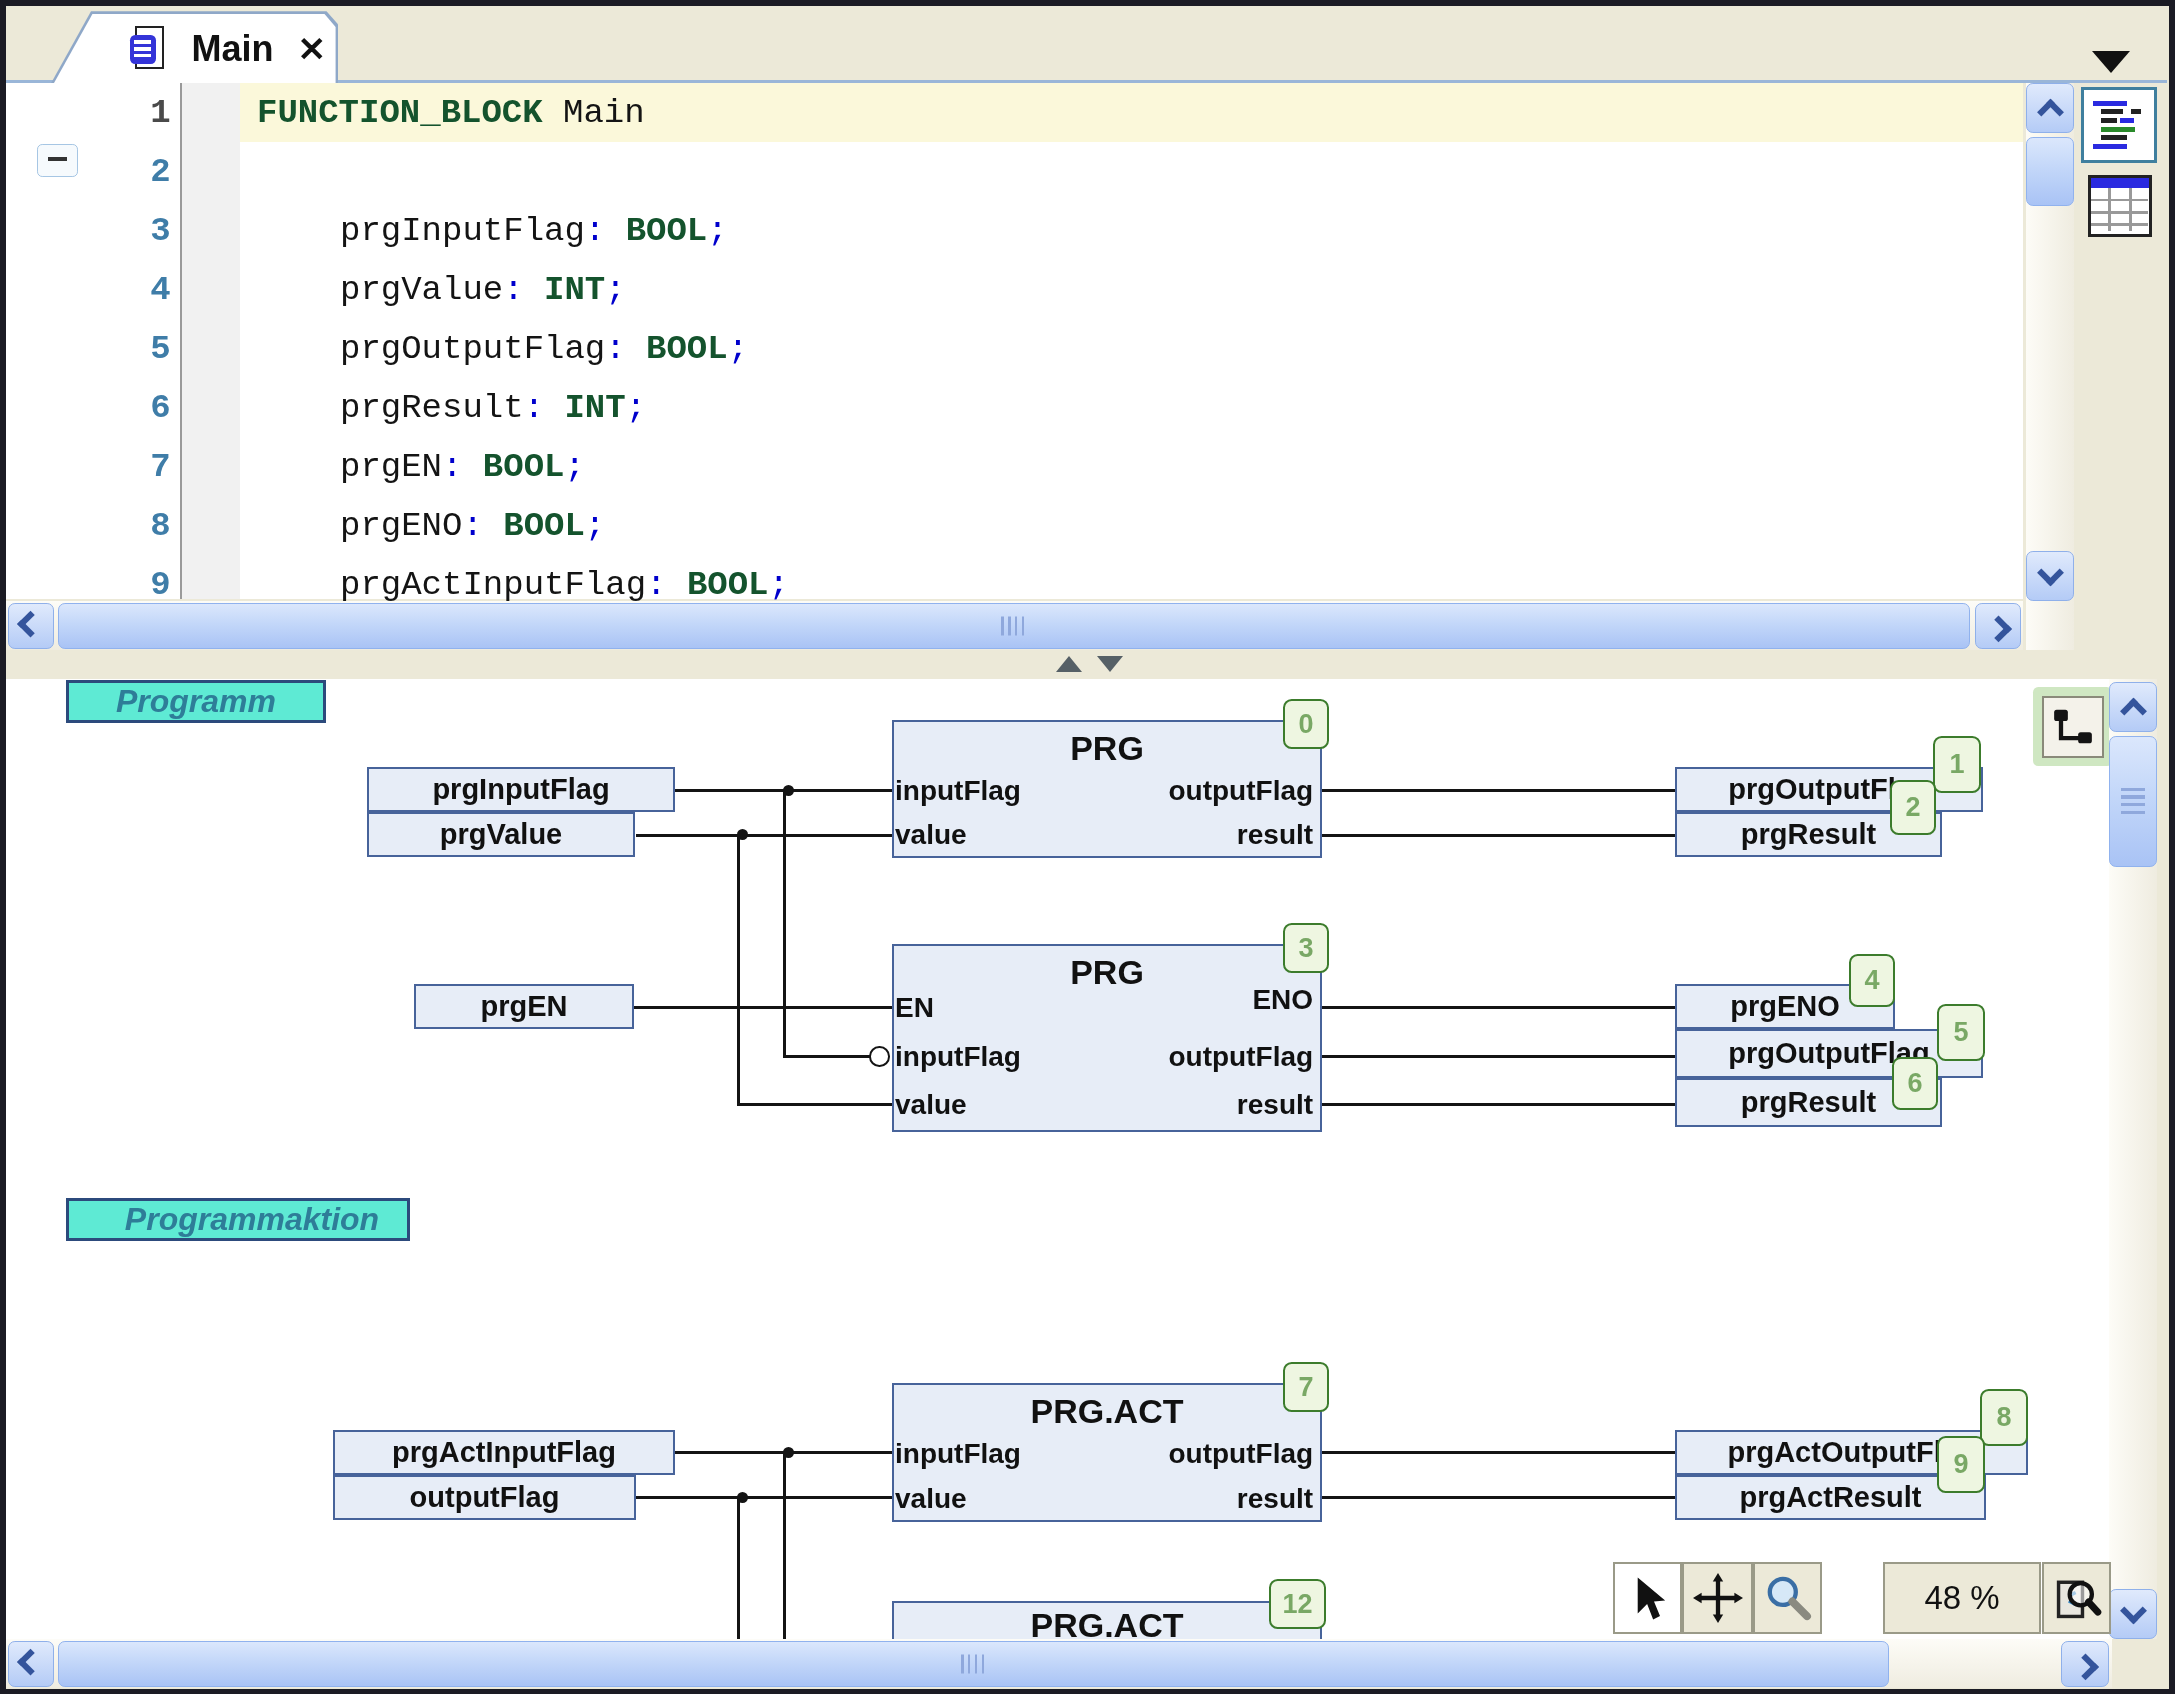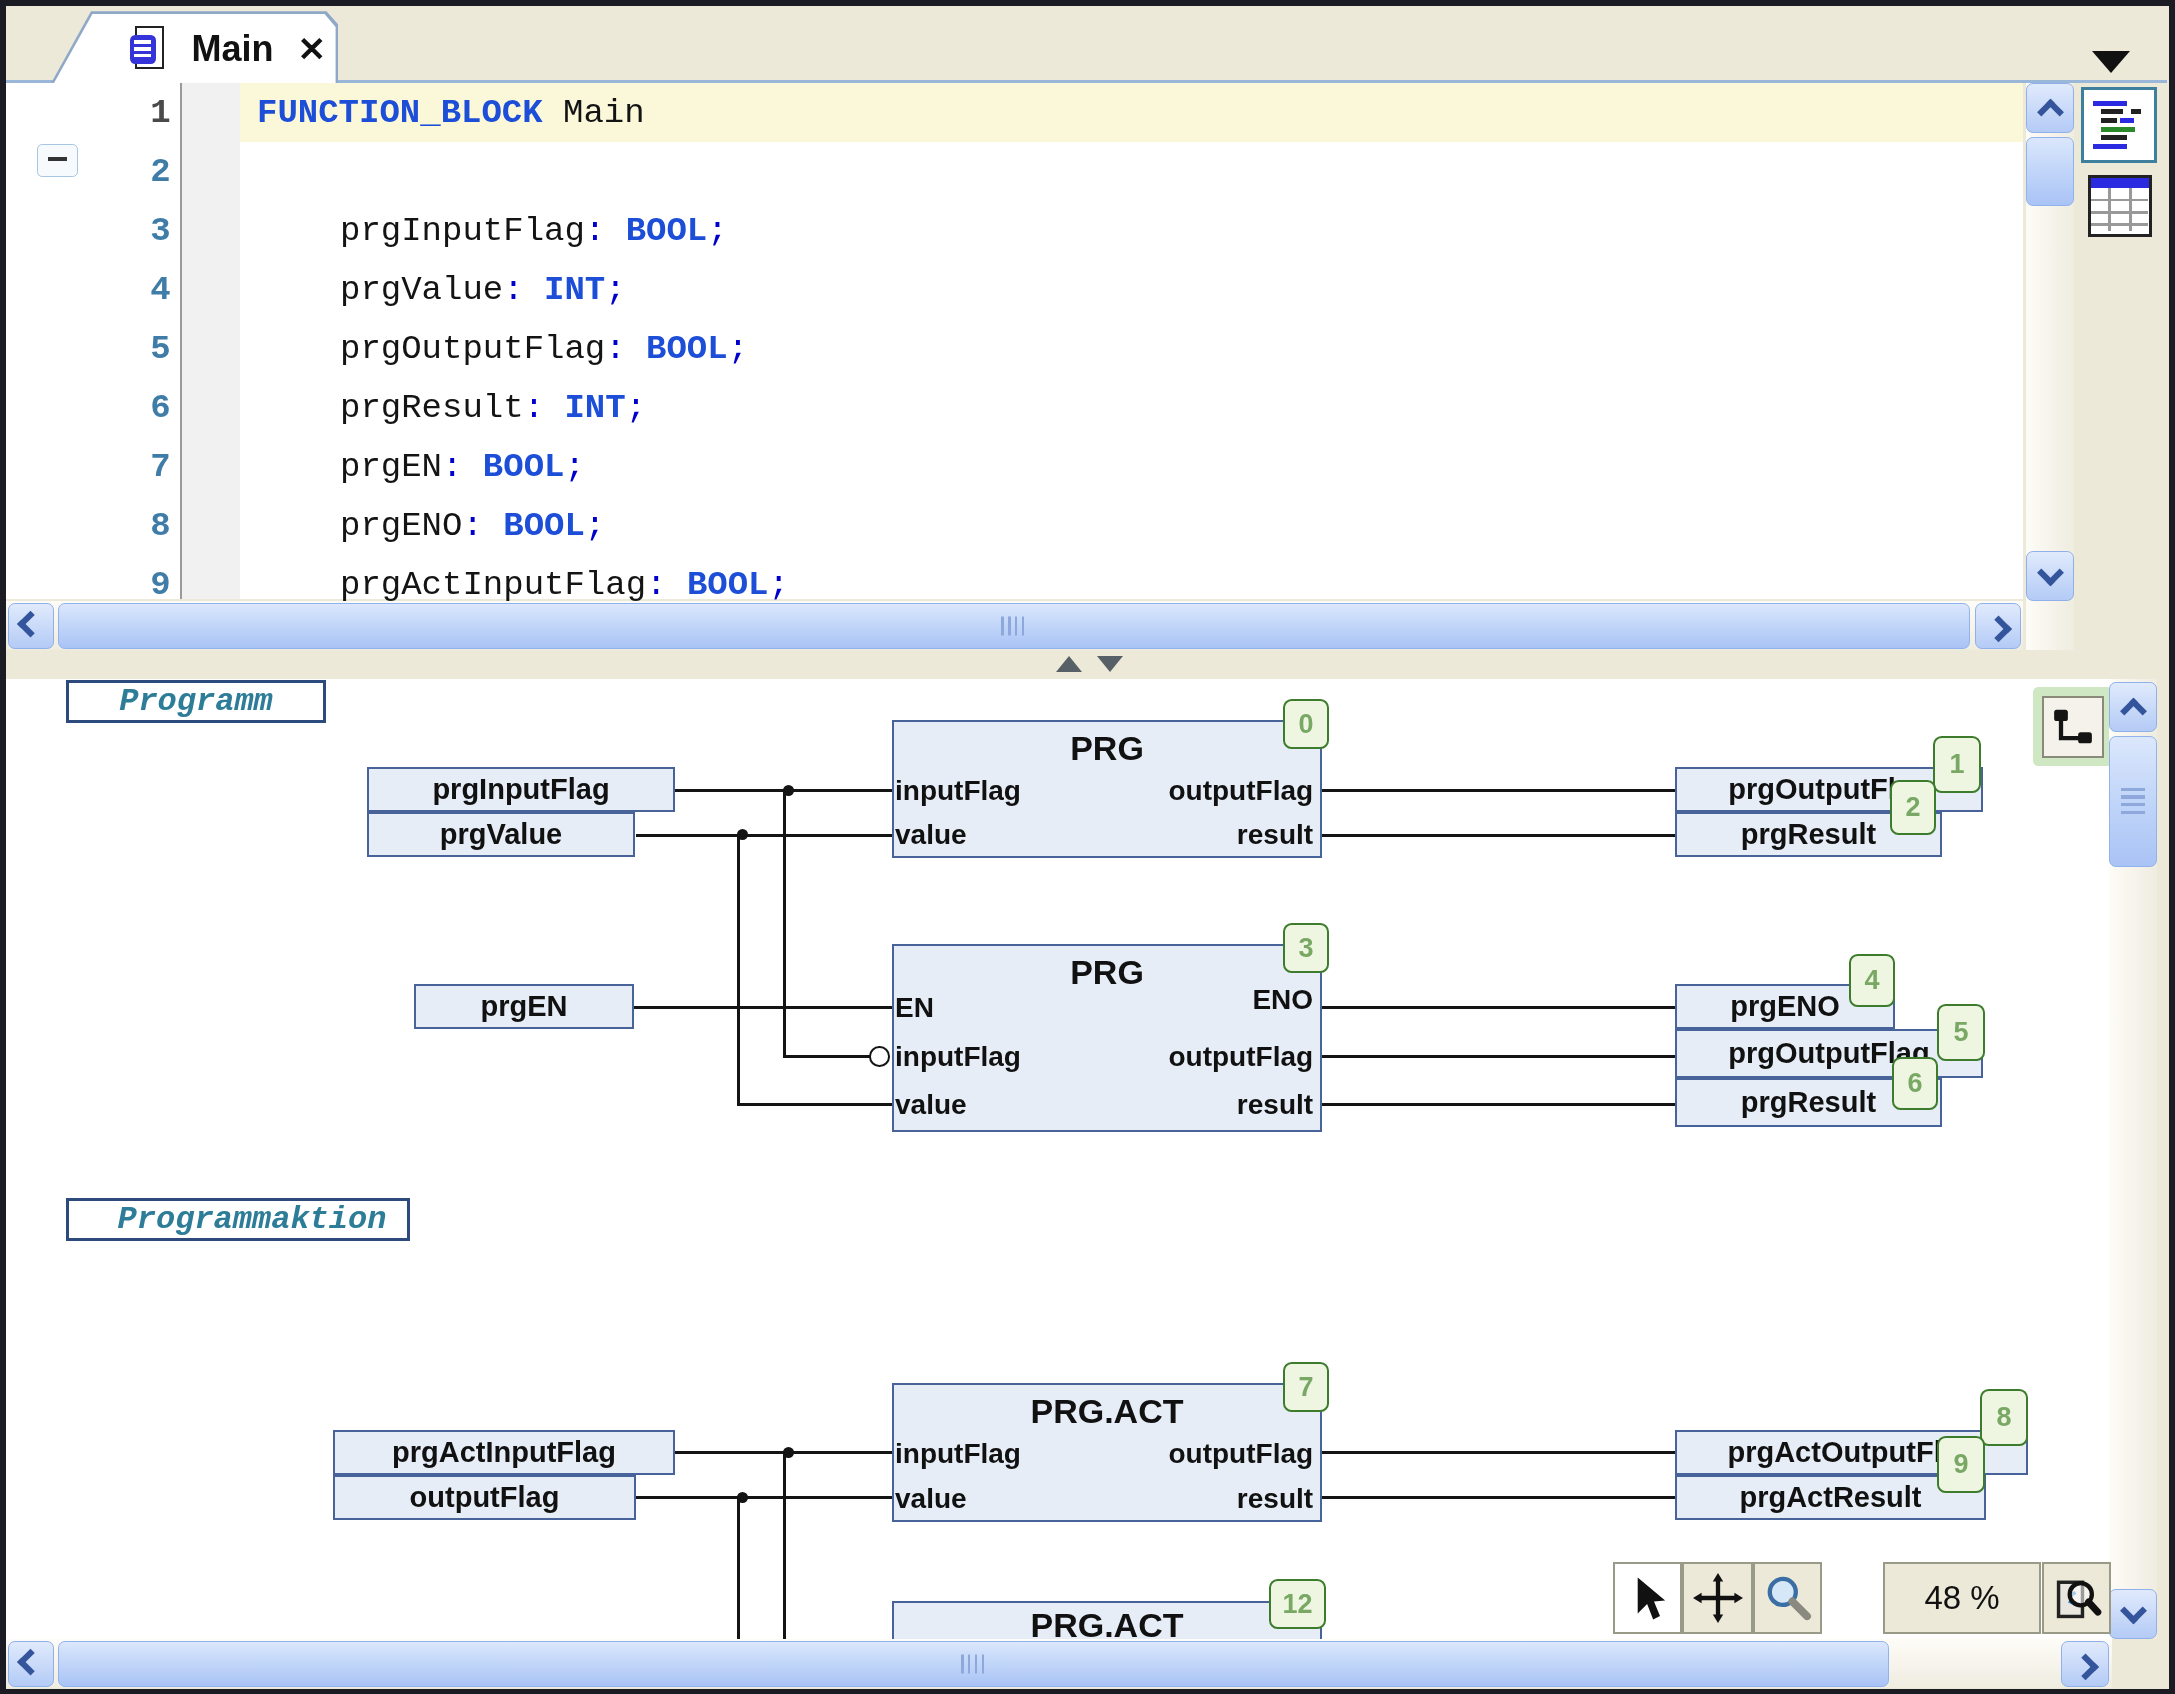--- a/index.html
+++ b/index.html
@@ -27,21 +27,21 @@
   .cur-line-hl{position:absolute;left:234px;top:77px;width:1783px;height:59px;background:#fbf8da;}
   .gutter-sep{position:absolute;left:174px;top:77px;width:2.6px;height:516px;background:#9a9a9a;}
   .gutter-strip{position:absolute;left:176px;top:77px;width:58px;height:516px;background:#f1f1f1;}
   .lnum{position:absolute;left:1.7px;width:163px;height:59px;text-align:right;
     font-family:"Liberation Mono",monospace;font-weight:bold;font-size:34px;color:#3f7da8;
     display:flex;align-items:center;justify-content:flex-end;}
   .lnum.cur{color:#4a4a4a;}
   .code-line{position:absolute;left:251px;width:1764px;height:59px;display:flex;align-items:center;
     font-family:"Liberation Mono",monospace;font-size:34px;color:#141414;white-space:pre;}
   .code-line.ind{padding-left:83px;}
-  .kw{color:#1d4ed8;font-weight:bold;}
+  .kw{color:#14532d;font-weight:bold;}
   .pt{color:#0000cc;}
   .fold-box{position:absolute;left:31px;top:138px;width:41px;height:33px;background:#f6fafd;
     border:1.7px solid #a6c6e4;border-radius:5.2px;box-sizing:border-box;}
   .fold-box::after{content:"";position:absolute;left:9.5px;top:12px;width:19px;height:4.3px;background:#333;}
   
   .sb-track-h{position:absolute;background:linear-gradient(180deg,#fdfcf7,#efece0);}
   .sb-track-v{position:absolute;background:linear-gradient(90deg,#fdfcf7,#efece0);}
   .sb-btn{position:absolute;background:linear-gradient(180deg,#e0eafc,#b4cbf6);
     border:1.7px solid #8fb0ea;border-radius:6.9px;box-sizing:border-box;
     display:flex;align-items:center;justify-content:center;}
@@ -66,23 +66,23 @@
     border:3.4px solid #222;box-sizing:border-box;}
   .grid-icon .hdr{position:absolute;left:0;top:0;width:100%;height:10.3px;background:#2a2ae0;}
   .grid-icon .gl-v{position:absolute;top:10.3px;width:2.6px;height:43px;background:#999;}
   .grid-icon .gl-h{position:absolute;left:0;width:57px;height:2.6px;background:#999;}
   
   .splitter{position:absolute;left:0;top:644px;width:2161px;height:28px;background:#ece9d8;}
   .tri-up{position:absolute;width:0;height:0;border-left:13px solid transparent;border-right:13px solid transparent;border-bottom:16.3px solid #566066;}
   .tri-down{position:absolute;width:0;height:0;border-left:13px solid transparent;border-right:13px solid transparent;border-top:16.3px solid #566066;}
   
   .fbd-pane{position:absolute;left:0;top:673px;width:2103px;height:960px;background:#fff;}
-  .fbd-label{position:absolute;background:#ffffff;border:3.4px solid #2c4a7c;box-sizing:border-box;
+  .fbd-label{position:absolute;background:#5eead4;border:3.4px solid #2c4a7c;box-sizing:border-box;
     display:flex;align-items:center;justify-content:center;
-    font-family:Liberation Mono, monospace;font-style:italic;font-weight:bold;font-size:32px;color:#2e7d98;}
+    font-family:Liberation Sans, sans-serif;font-style:italic;font-weight:bold;font-size:32px;color:#2e7d98;}
   .vbox{position:absolute;background:#e7edf7;border:2.6px solid #47639a;box-sizing:border-box;
     display:flex;align-items:center;justify-content:center;overflow:hidden;
     font-weight:bold;font-size:29px;color:#111;}
   .fblock{position:absolute;background:#e7edf7;border:2.6px solid #47639a;box-sizing:border-box;overflow:hidden;}
   .fblock .btitle{position:absolute;left:0;top:6.9px;width:100%;text-align:center;font-weight:bold;font-size:34px;color:#111;}
   .pin{position:absolute;font-weight:bold;font-size:28px;color:#111;height:34px;display:flex;align-items:center;}
   .pin.in{left:1px;}
   .pin.out{right:6.9px;}
   .badge{position:absolute;background:#eef6e1;border:2.6px solid #3c7c2c;border-radius:8.6px;box-sizing:border-box;
     display:flex;align-items:center;justify-content:center;font-weight:bold;font-size:27px;color:#79a865;}

